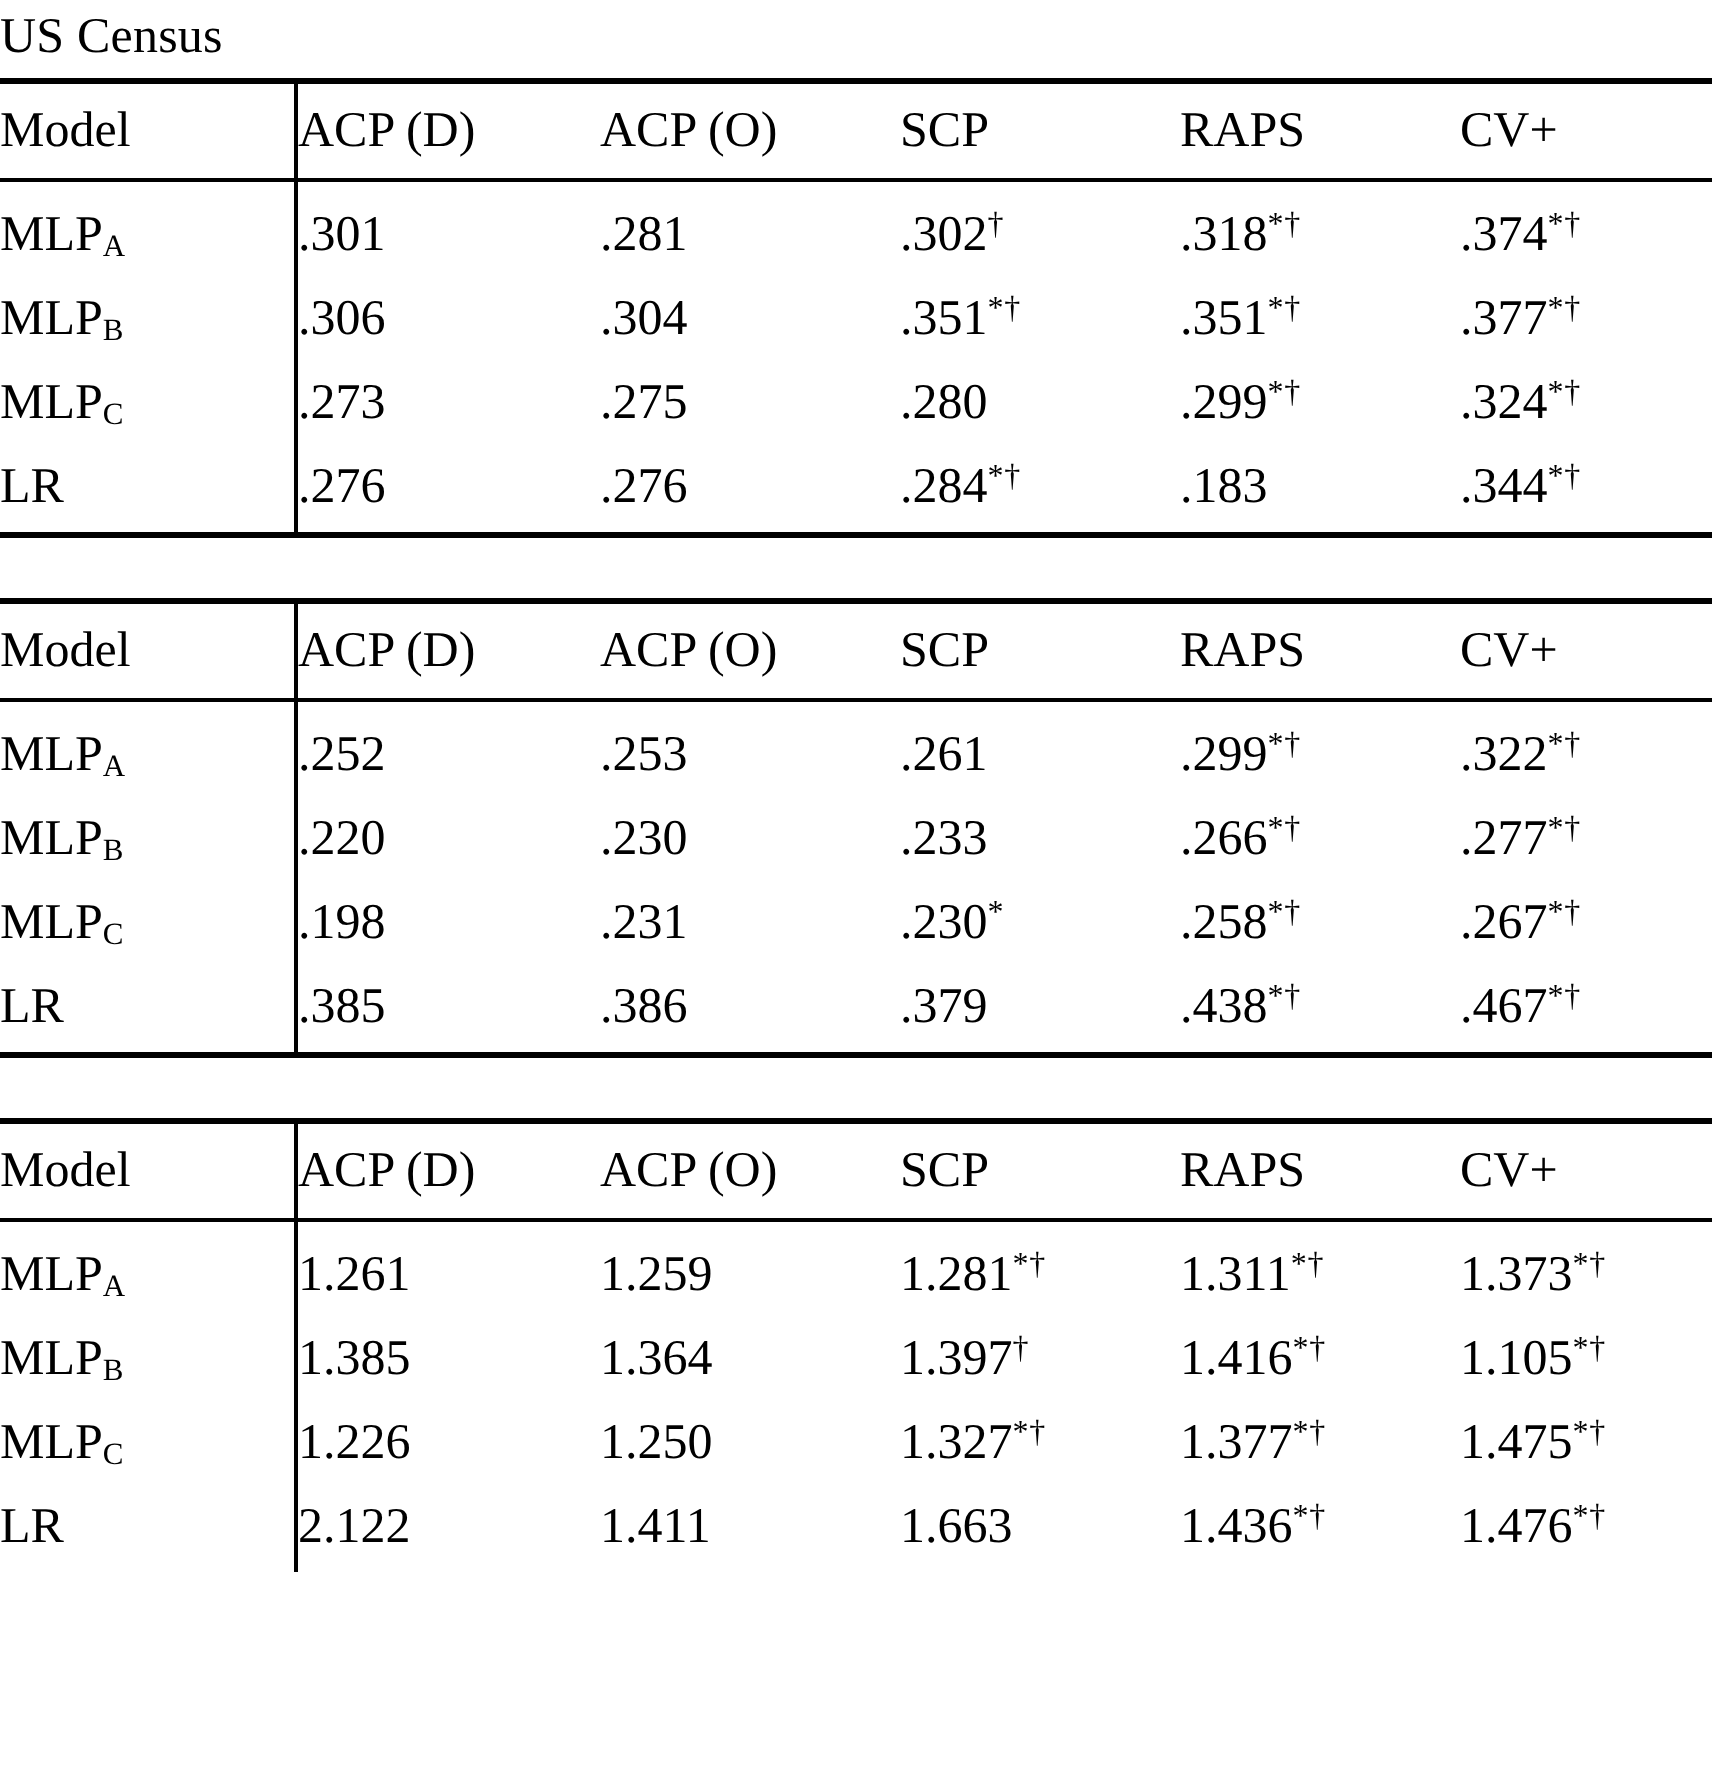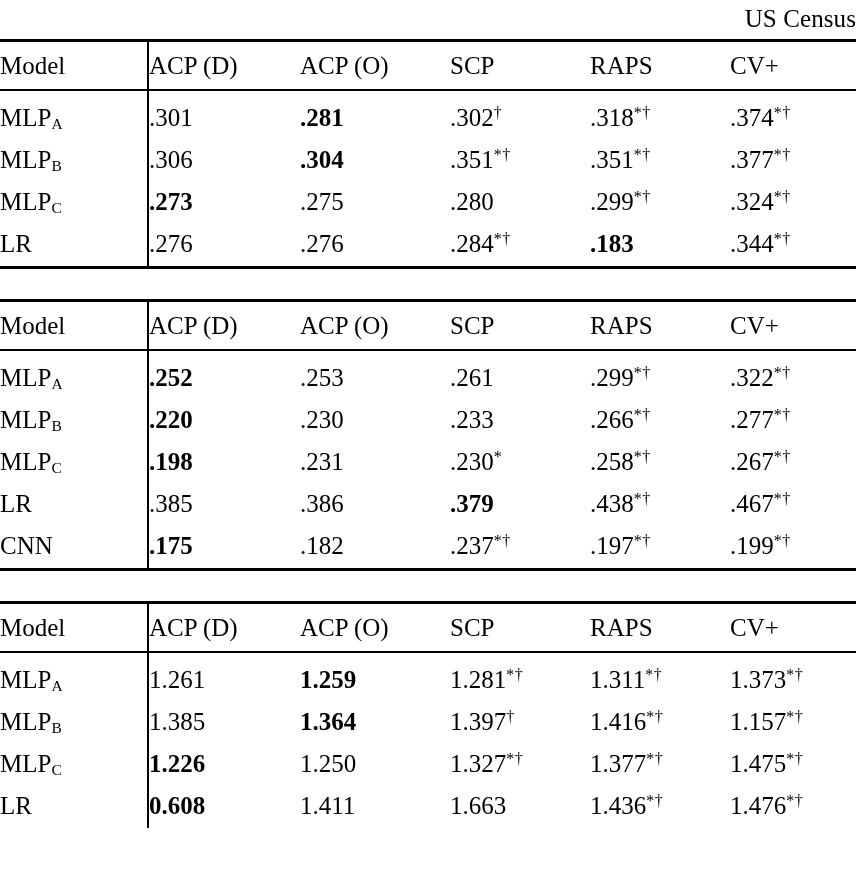--- a/index.html
+++ b/index.html
@@ -19,21 +19,21 @@
     height: 896px;
     position: relative;
     box-sizing: border-box;
   }
 
   .block {
     width: 856px;
   }
 
   .caption {
-    text-align: right;
+    text-align: left;
     font-size: 25px;
     line-height: 36px;
     padding-top: 1px;
     padding-bottom: 2px;
     letter-spacing: 0.1px;
     border-radius: 18px;
   }
 
   
   .rule-top {
@@ -84,21 +84,21 @@
     height: 47px;
     line-height: 47px;
     margin-top: 23px;
   }
   .data-row td {
     height: 39px;
     line-height: 39px;
   }
   .spacer-row td { height: 7px; line-height: 7px; }
 
-  .bold { font-weight: bold; }
+  .bold { font-weight: normal; }
 
   sub {
     font-size: 0.62em;
     vertical-align: baseline;
     position: relative;
     top: 0.22em;
     letter-spacing: 0.2px;
   }
   sup {
     font-size: 0.64em;
@@ -262,28 +262,20 @@
               <td class="cell-val"><span>.267</span><sup>*†</sup></td>
             </tr>
             <tr class="data-row">
               <td class="cell-model"><span>LR</span></td>
               <td class="cell-val"><span>.385</span></td>
               <td class="cell-val"><span>.386</span></td>
               <td class="cell-val bold"><span>.379</span></td>
               <td class="cell-val"><span>.438</span><sup>*†</sup></td>
               <td class="cell-val"><span>.467</span><sup>*†</sup></td>
             </tr>
-            <tr class="data-row">
-              <td class="cell-model"><span>CNN</span></td>
-              <td class="cell-val bold"><span>.175</span></td>
-              <td class="cell-val"><span>.182</span></td>
-              <td class="cell-val"><span>.237</span><sup>*†</sup></td>
-              <td class="cell-val"><span>.197</span><sup>*†</sup></td>
-              <td class="cell-val"><span>.199</span><sup>*†</sup></td>
-            </tr>
           </tbody>
         </table>
         <div class="rule-bottom"></div>
       </div>
       <div class="gap"></div>
       <div class="block">
         <div class="rule-top"></div>
         <table class="tbl">
           <colgroup>
             <col class="c-model">
@@ -330,33 +322,33 @@
               <td class="cell-val"><span>1.281</span><sup>*†</sup></td>
               <td class="cell-val"><span>1.311</span><sup>*†</sup></td>
               <td class="cell-val"><span>1.373</span><sup>*†</sup></td>
             </tr>
             <tr class="data-row">
               <td class="cell-model"><span>MLP</span><sub>B</sub></td>
               <td class="cell-val"><span>1.385</span></td>
               <td class="cell-val bold"><span>1.364</span></td>
               <td class="cell-val"><span>1.397</span><sup>†</sup></td>
               <td class="cell-val"><span>1.416</span><sup>*†</sup></td>
-              <td class="cell-val"><span>1.157</span><sup>*†</sup></td>
+              <td class="cell-val"><span>1.105</span><sup>*†</sup></td>
             </tr>
             <tr class="data-row">
               <td class="cell-model"><span>MLP</span><sub>C</sub></td>
               <td class="cell-val bold"><span>1.226</span></td>
               <td class="cell-val"><span>1.250</span></td>
               <td class="cell-val"><span>1.327</span><sup>*†</sup></td>
               <td class="cell-val"><span>1.377</span><sup>*†</sup></td>
               <td class="cell-val"><span>1.475</span><sup>*†</sup></td>
             </tr>
             <tr class="data-row">
               <td class="cell-model"><span>LR</span></td>
-              <td class="cell-val bold"><span>0.608</span></td>
+              <td class="cell-val bold"><span>2.122</span></td>
               <td class="cell-val"><span>1.411</span></td>
               <td class="cell-val"><span>1.663</span></td>
               <td class="cell-val"><span>1.436</span><sup>*†</sup></td>
               <td class="cell-val"><span>1.476</span><sup>*†</sup></td>
             </tr>
           </tbody>
         </table>
       </div>
     </div>
 </div>

